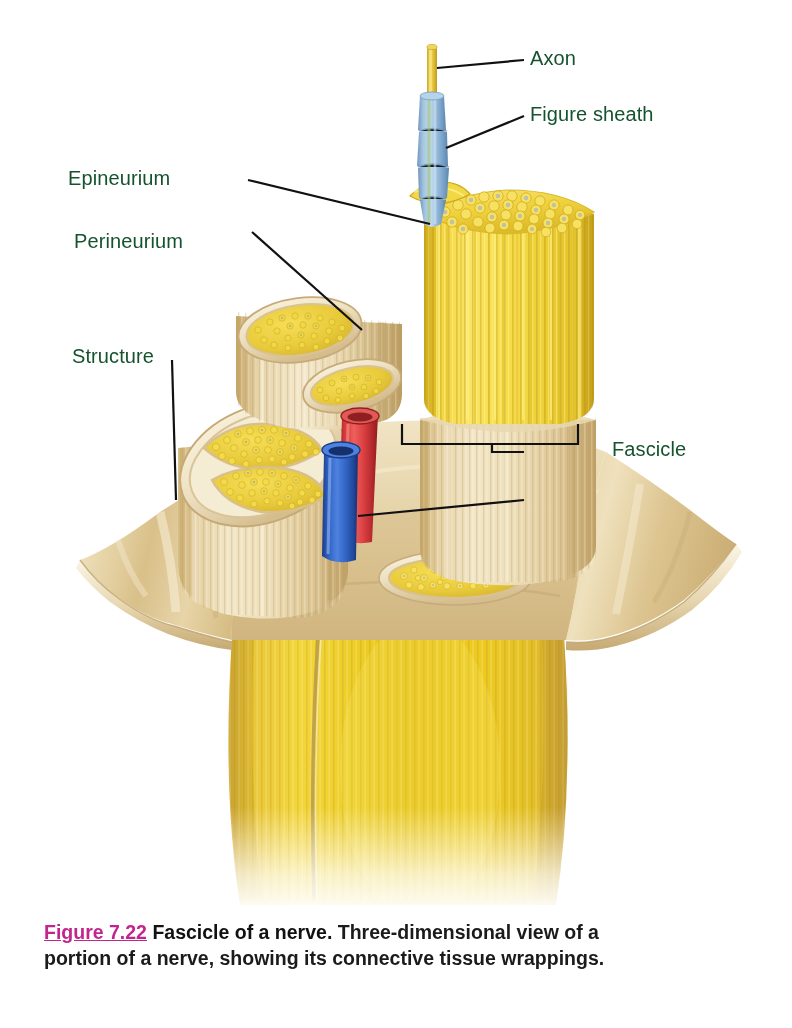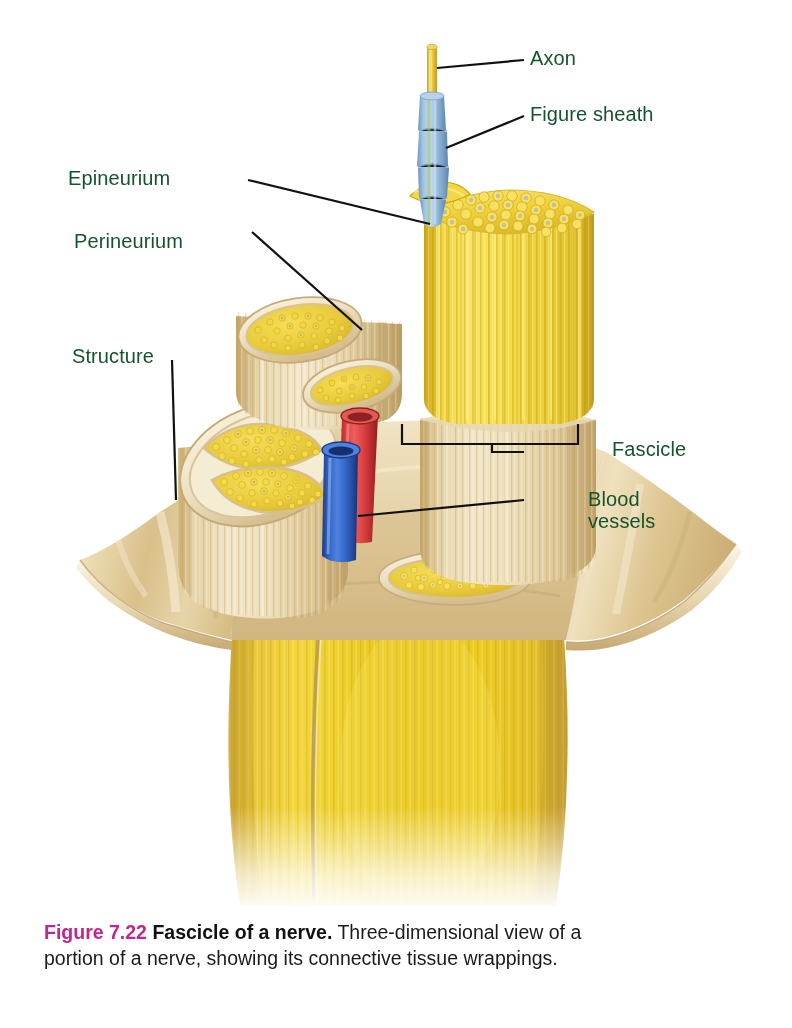--- a/index.html
+++ b/index.html
@@ -34,23 +34,24 @@
     top: 920px;
     width: 600px;
     font-family: "Liberation Sans", sans-serif;
     font-size: 19.5px;
     line-height: 1.32;
     color: #1b1b1b;
   }
   #caption .fignum {
     color: #c2268e;
     font-weight: bold;
+    text-decoration: underline;
   }
   #caption .figtitle { font-weight: bold; color: #111; }
-  #caption .figbody { font-weight: normal; }
+  #caption .figbody { font-weight: bold; }
 </style>
 </head>
 <body>
 
 <div id="page">
 
   <svg id="figure-svg" width="792" height="1028" viewBox="0 0 792 1028">
     <defs>
 
       <linearGradient id="gTrunk" x1="0" y1="0" x2="1" y2="0">
@@ -639,24 +640,20 @@
   <div class="lbl" style="left:530px; top:103px;">Figure sheath</div>
 
   <div class="lbl" style="left:68px; top:167px;">Epineurium</div>
 
   <div class="lbl" style="left:74px; top:230px;">Perineurium</div>
 
   <div class="lbl" style="left:72px; top:345px;">Structure</div>
 
   <div class="lbl" style="left:592px; top:438px;margin-left:20px;">Fascicle</div>
 
-  <div class="lbl" style="left:588px; top:488px;">
-    <span>Blood</span><br>
-    <span>vessels</span>
-  </div>
 
   <div id="caption">
     <span class="fignum">Figure 7.22</span>
     <span class="figtitle">Fascicle of a nerve.</span>
     <span class="figbody">Three-dimensional view of a portion of a nerve, showing its connective tissue wrappings.</span>
   </div>
 
 </div>
 
 </body></html>

